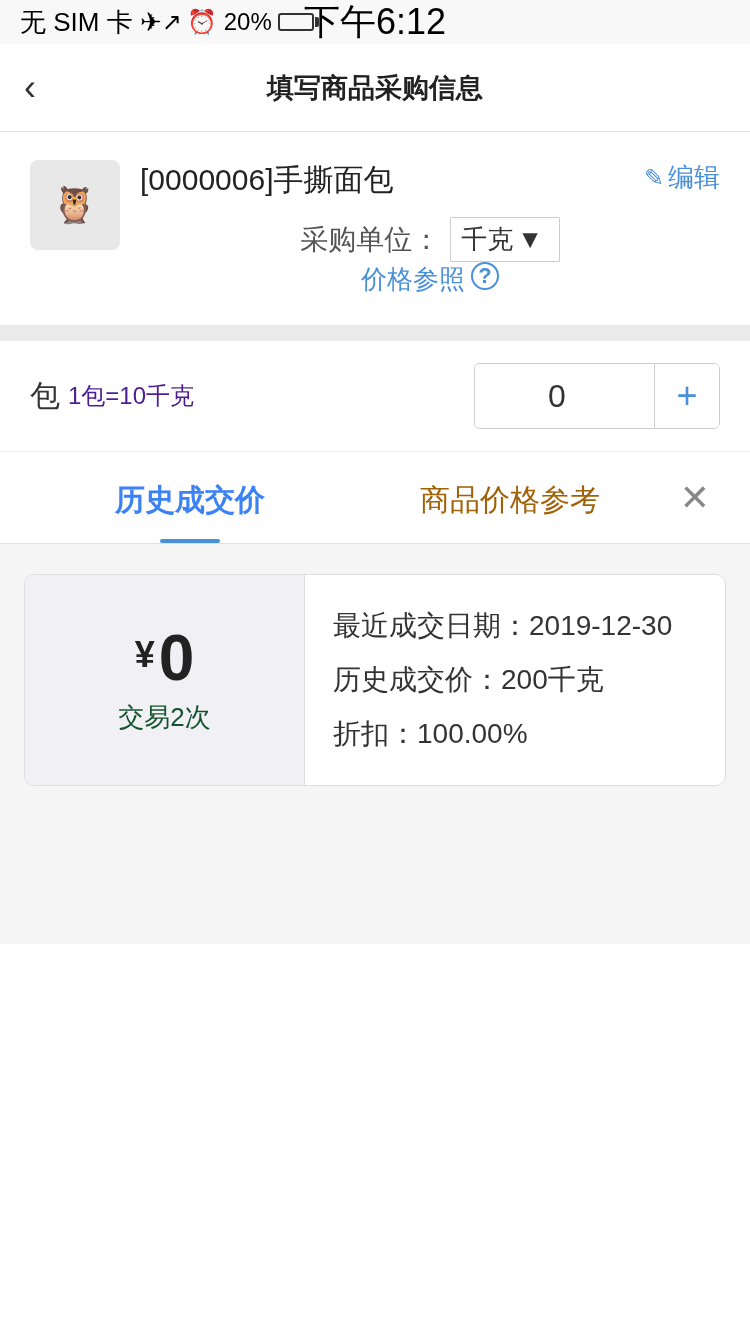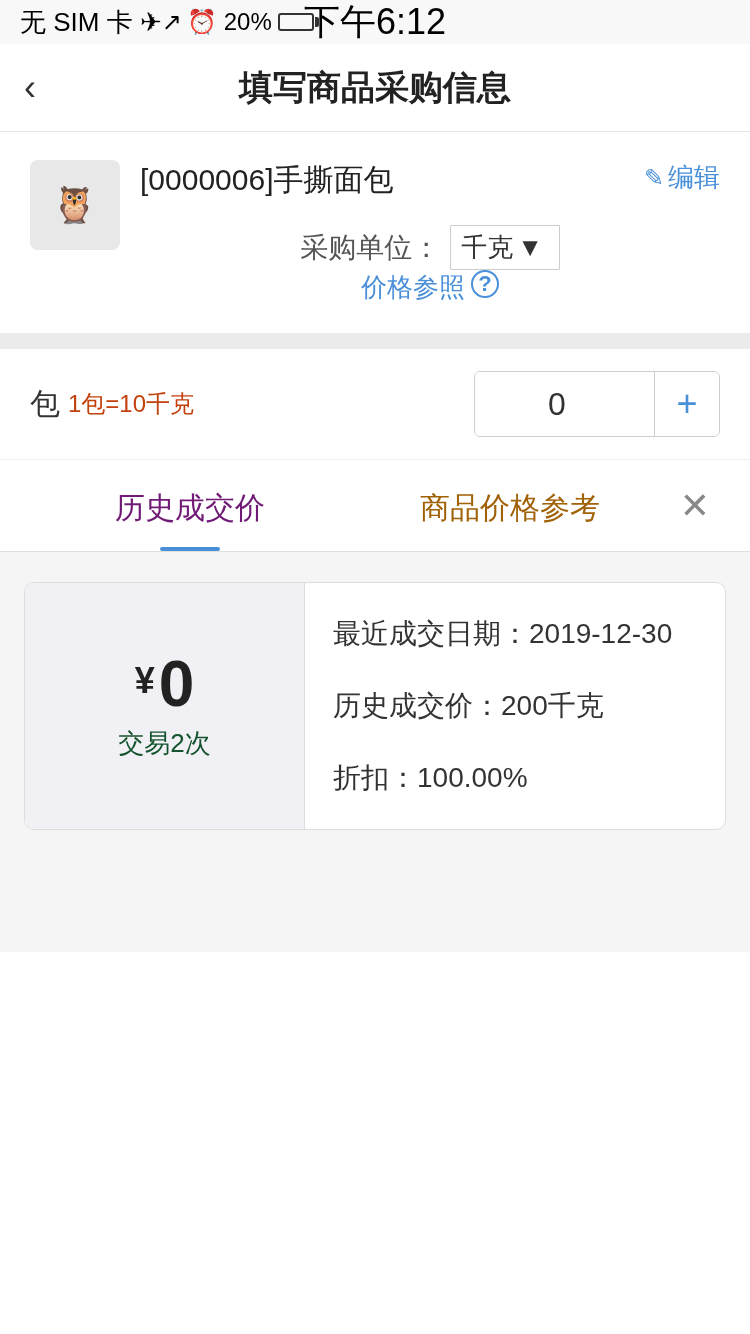--- a/index.html
+++ b/index.html
@@ -84,21 +84,21 @@
     .nav-back {
       position: absolute;
       left: 24px;
       font-size: 36px;
       color: #333;
       cursor: pointer;
       display: flex;
       align-items: center;
     }
     .nav-title {
-      font-size: 34px;
+      font-size: 27px;
       font-weight: 600;
       color: #222;
     }
 
     
     .product-card {
       background: #fff;
       margin: 0;
       padding: 28px 30px 28px 30px;
       display: flex;
@@ -116,21 +116,21 @@
       flex-shrink: 0;
     }
     .product-thumb-icon {
       font-size: 36px;
       color: #999;
     }
     .product-info {
       flex: 1;
       display: flex;
       flex-direction: column;
-      gap: 24px;
+      gap: 16px;
     }
     .product-header {
       display: flex;
       justify-content: space-between;
       align-items: flex-start;
     }
     .product-name {
       font-size: 30px;
       font-weight: 500;
       color: #222;
@@ -208,21 +208,21 @@
     }
     .quantity-label {
       font-size: 30px;
       color: #333;
       display: flex;
       align-items: center;
       gap: 8px;
     }
     .quantity-unit-hint {
       font-size: 24px;
-      color: #c2410c;
+      color: #4c1d95;
     }
     .quantity-control {
       display: flex;
       align-items: center;
       border: 1px solid #ccc;
       border-radius: 6px;
       overflow: hidden;
     }
     .quantity-input {
       width: 180px;
@@ -260,22 +260,22 @@
     .tab-item {
       flex: 1;
       text-align: center;
       padding: 28px 0 22px;
       font-size: 30px;
       color: #a16207;
       cursor: pointer;
       position: relative;
     }
     .tab-item.active {
-      color: #701a75;
-      font-weight: 400;
+      color: #3b82f6;
+      font-weight: 700;
     }
     .tab-item.active::after {
       content: '';
       position: absolute;
       bottom: 0;
       left: 50%;
       transform: translateX(-50%);
       width: 60px;
       height: 4px;
       background: #4a90d9;
@@ -335,21 +335,21 @@
     .price-trades {
       font-size: 26px;
       color: #14532d;
       margin-top: 10px;
     }
     .price-card-right {
       flex: 1;
       padding: 30px 28px;
       display: flex;
       flex-direction: column;
-      gap: 30px;
+      gap: 12px;
       justify-content: center;
     }
     .price-detail-row {
       font-size: 28px;
       color: #333;
       line-height: 1.5;
     }
   </style>
 </head>
 <body>

